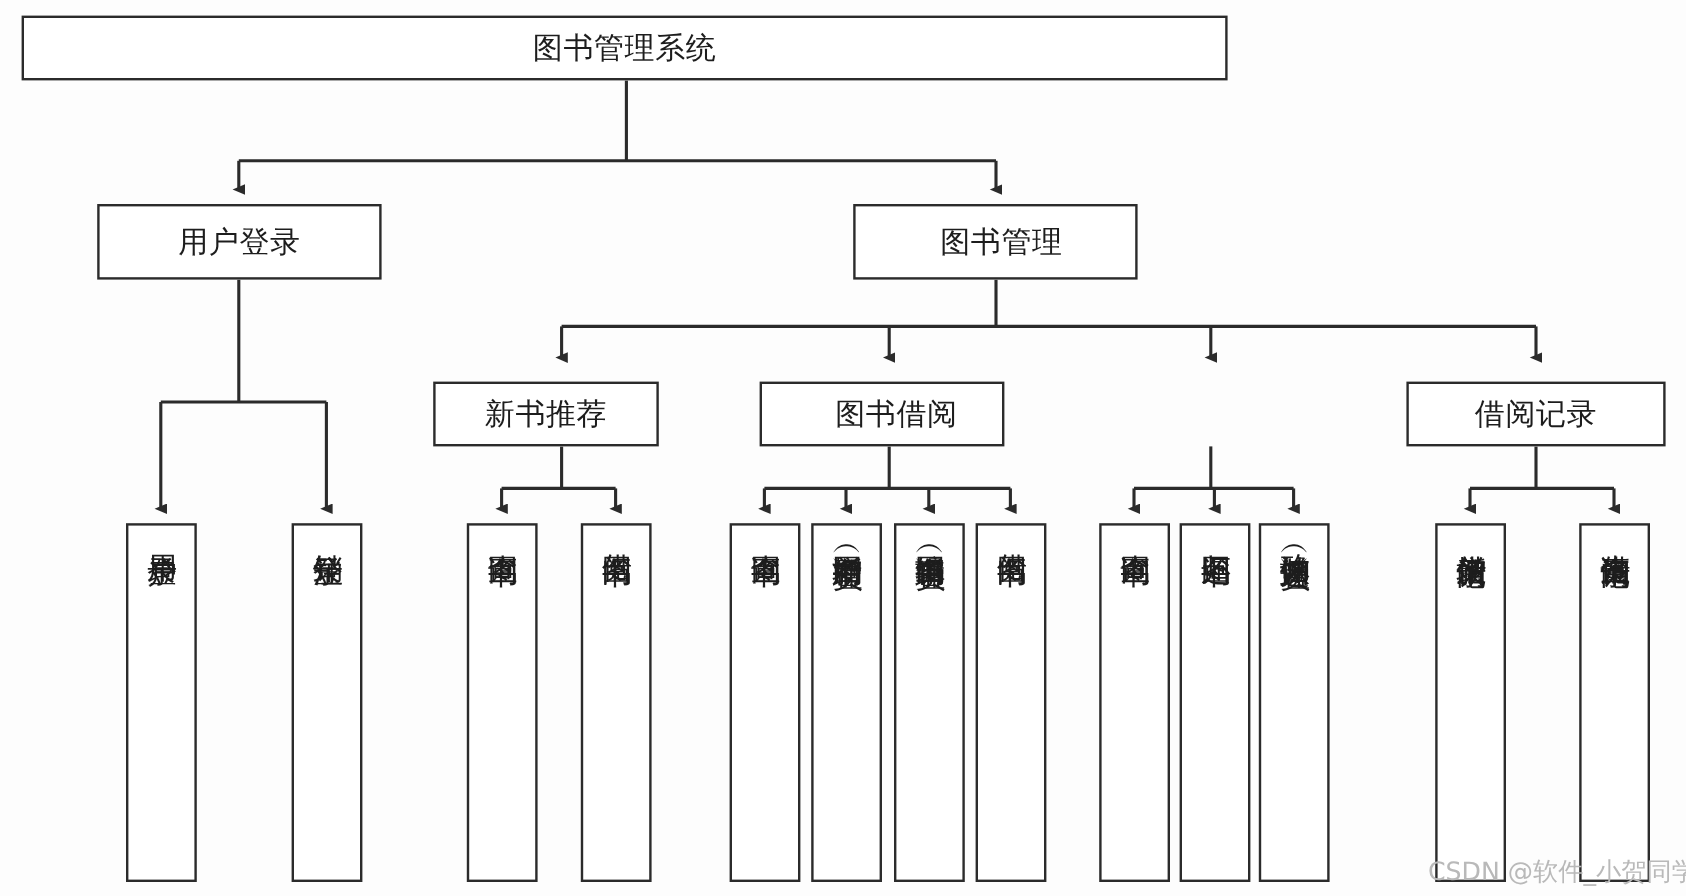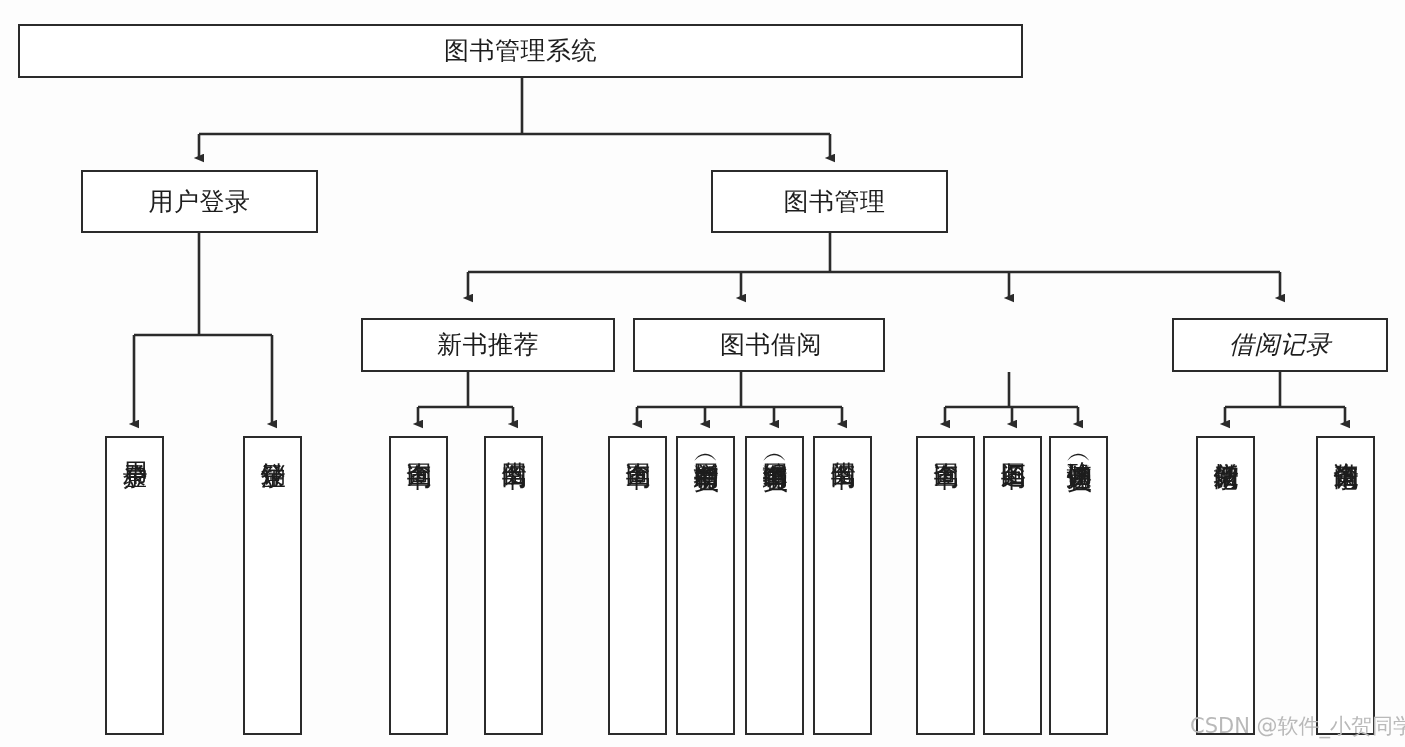--- a/index.html
+++ b/index.html
@@ -123,38 +123,38 @@
       <path d="M1012,407 L1012,424" marker-end="url(#arw)"></path>
       <path d="M1078,407 L1078,424" marker-end="url(#arw)"></path>
 
       <path d="M1280,372 L1280,407"></path>
       <path d="M1225,407 L1345,407"></path>
       <path d="M1225,407 L1225,424" marker-end="url(#arw)"></path>
       <path d="M1345,407 L1345,424" marker-end="url(#arw)"></path>
     </g>
   </svg>
 
-  <div class="node h root" style="left:18px; top:13px; width:1005px; height:54px;margin-top:11px;">
+  <div class="node h root" style="left:18px; top:13px; width:1005px; height:54px;">
     <span class="lbl">图书管理系统</span>
   </div>
 
   <div class="node h" style="left:81px; top:170px; width:237px; height:63px;">
     <span class="lbl">用户登录</span>
   </div>
   <div class="node h" style="left:711px; top:170px; width:237px; height:63px;padding-left:10px;">
     <span class="lbl">图书管理</span>
   </div>
 
-  <div class="node h" style="left:361px; top:318px; width:254px; height:54px;">
+  <div class="node h" style="left:361px; top:318px; width:188px; height:54px;">
     <span class="lbl">新书推荐</span>
   </div>
-  <div class="node h" style="left:633px; top:318px; width:252px; height:54px;padding-left:24px;">
+  <div class="node h" style="left:633px; top:318px; width:204px; height:54px;padding-left:24px;">
     <span class="lbl">图书借阅</span>
   </div>
-  <div class="node h" style="left:1172px; top:318px; width:216px; height:54px;font-style:italic;">
+  <div class="node h" style="left:1172px; top:318px; width:216px; height:54px;">
     <span class="lbl">借阅记录</span>
   </div>
 
   <div class="node v" style="left:105px; top:436px; width:59px; height:299px;">
     <span class="lbl">用户登录</span>
   </div>
   <div class="node v" style="left:243px; top:436px; width:59px; height:299px;">
     <span class="lbl">注销登录</span>
   </div>
 

